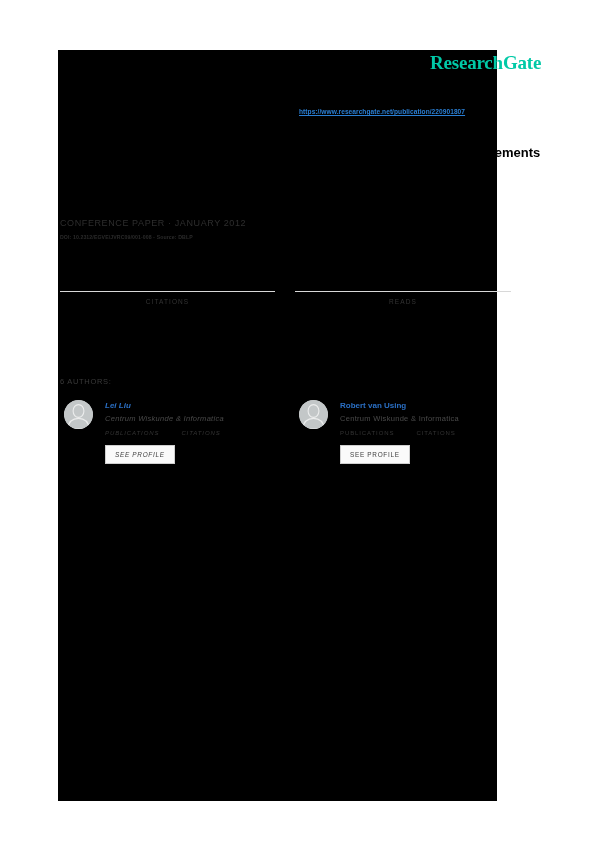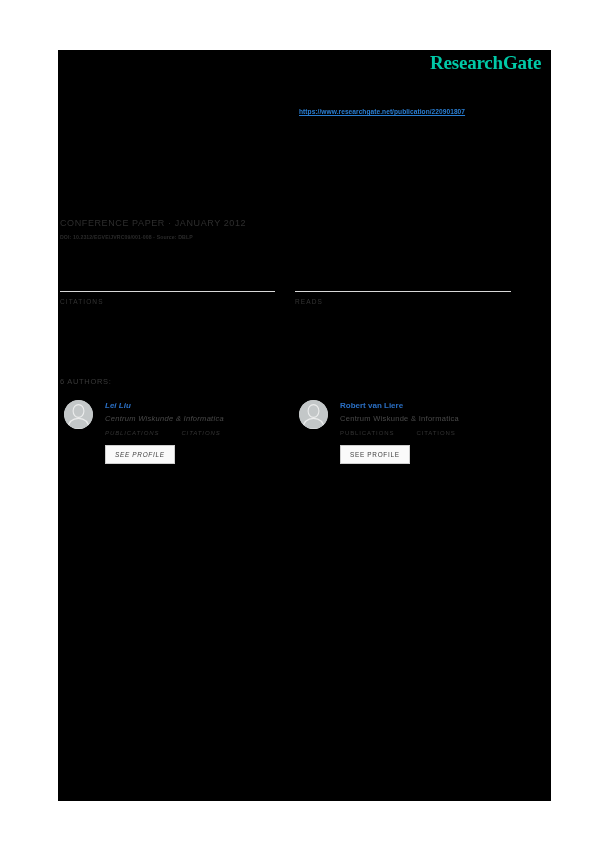--- a/index.html
+++ b/index.html
@@ -14,23 +14,24 @@
     font-family: "Liberation Sans", sans-serif;
     position: relative;
     overflow: hidden;
   }
 
   
   #page-panel {
     position: absolute;
     left: 58px;
     top: 50px;
-    width: 493px;
+    width: 439px;
     height: 751px;
     background: #000000;
+    text-align: center;
   }
 
   
   #rg-logo {
     position: absolute;
     left: 372px;
     top: 2px;
     font-family: "Liberation Serif", "DejaVu Serif", serif;
     font-size: 19px;
     font-weight: bold;
@@ -239,21 +240,21 @@
   </div>
 
   <div class="author-card" id="author-1">
     <div class="avatar">
       <svg width="29" height="29" viewBox="0 0 29 29" aria-hidden="true">
         <circle cx="14.5" cy="14.5" r="14.5" fill="#c3c7c8"></circle>
         <ellipse cx="14.5" cy="11" rx="5.4" ry="6.4" fill="#c3c7c8" stroke="#eceded" stroke-width="1.1"></ellipse>
         <path d="M3.6 29 C4.6 21.4 9.2 18.4 14.5 18.4 C19.8 18.4 24.4 21.4 25.4 29 Z" fill="#c3c7c8" stroke="#eceded" stroke-width="1.1"></path>
       </svg>
     </div>
-    <div class="author-name">Robert van Liere</div>
+    <div class="author-name">Robert van Using</div>
     <div class="author-affil">Centrum Wiskunde &amp; Informatica</div>
     <div class="author-metrics"><span class="metric-count"></span><span>PUBLICATIONS</span><span class="metric-sep"></span><span class="metric-count"></span><span>CITATIONS</span></div>
     <div class="see-profile">SEE PROFILE</div>
   </div>
 
   <div id="hidden-body"></div>
 
 </div>
 
 </body></html>

